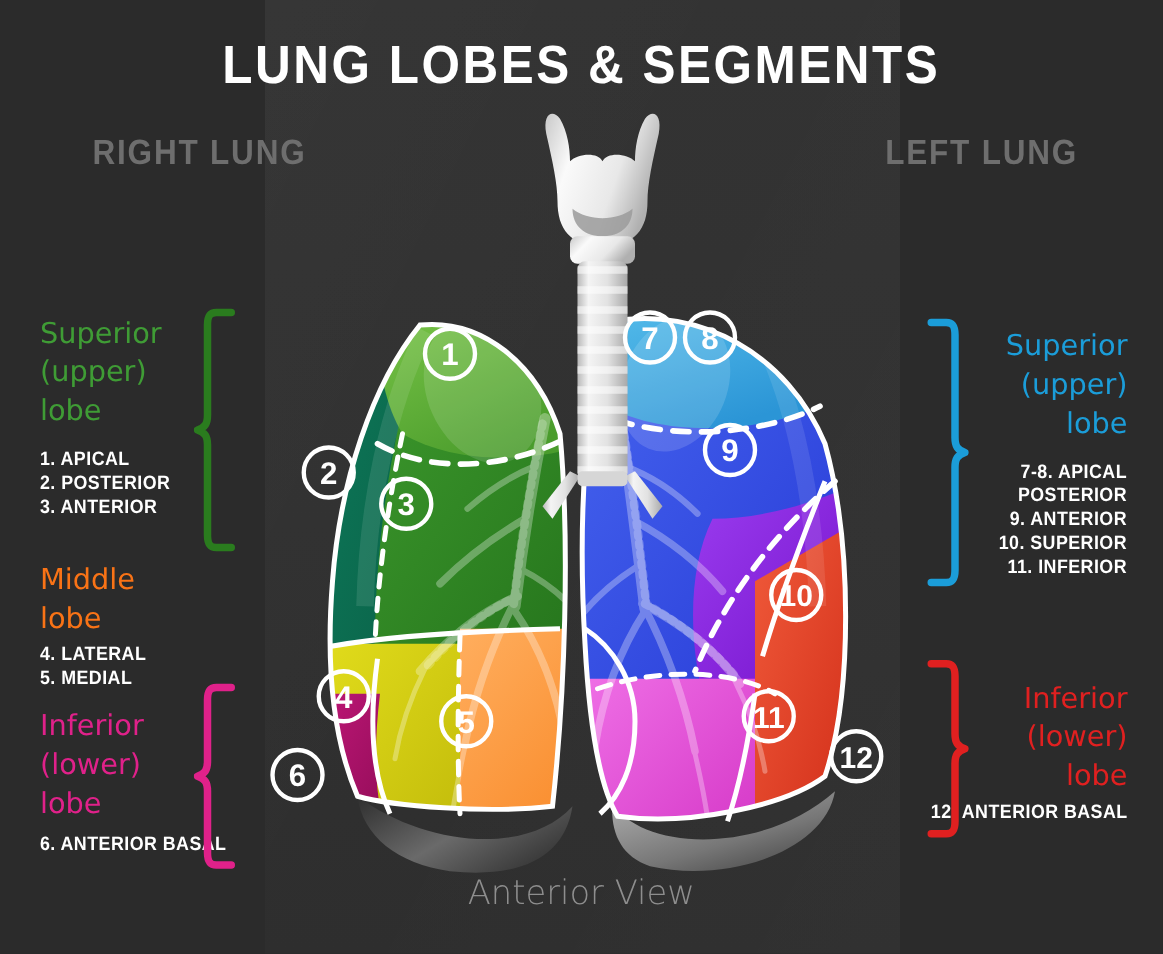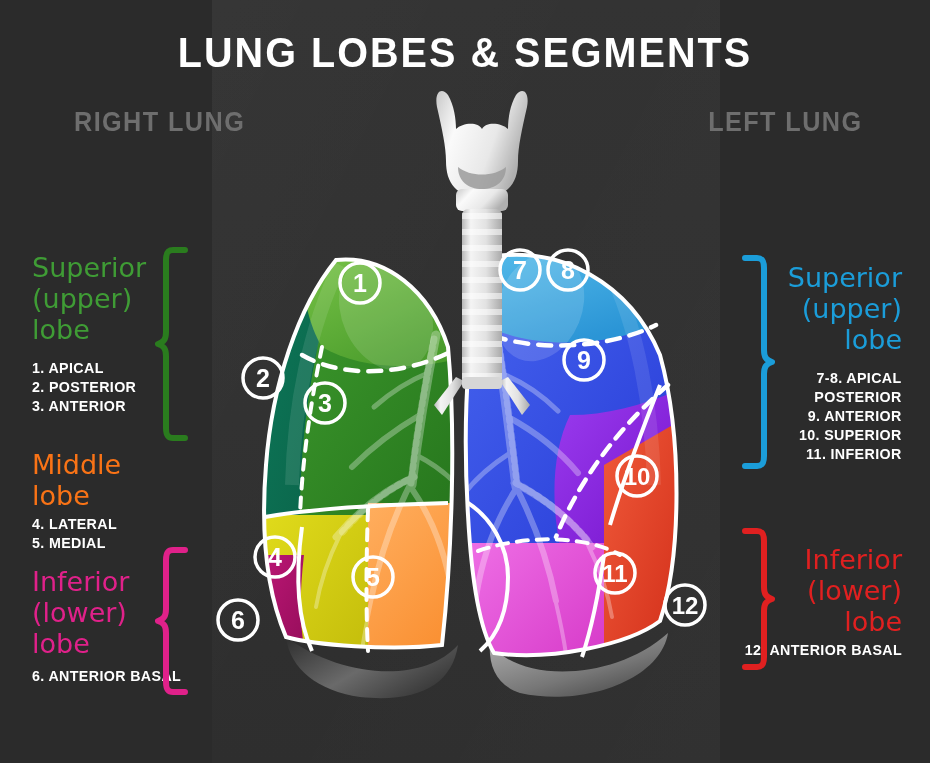--- a/index.html
+++ b/index.html
@@ -32,21 +32,21 @@
   .side-title{
     position:absolute;top:106px;
     color:#6e6e6e;font-weight:bold;font-size:28px;letter-spacing:1.6px;
     font-family:"Liberation Sans Narrow","Liberation Sans",sans-serif;
     transform:scaleX(0.9);
   }
   .side-title.left{left:74px;transform-origin:left center;}
   .side-title.right{right:68px;transform-origin:right center;}
 
   .lobe-head{
-    position:absolute;font-size:27px;line-height:31px;font-weight:400;
+    position:absolute;font-size:23px;line-height:31px;font-weight:400;
     font-family:"DejaVu Sans",sans-serif;
   }
   .lobe-head.right-col{text-align:right;}
   .seg-list{
     position:absolute;color:#ffffff;font-weight:bold;
     font-size:15.5px;line-height:19px;letter-spacing:0.4px;
     font-family:"Liberation Sans Narrow","Liberation Sans",sans-serif;
     transform:scaleX(0.92);
   }
   .seg-list.lcol{transform-origin:left center;}
@@ -381,13 +381,14 @@
         <circle cx="425" cy="488" r="20" fill="none" stroke="#ffffff" stroke-width="3.5"></circle>
         <text class="badge-num" x="425" y="497" font-size="24">11</text>
       </g>
       <g>
         <circle cx="495" cy="520" r="20" fill="none" stroke="#ffffff" stroke-width="3.5"></circle>
         <text class="badge-num" x="495" y="529" font-size="24">12</text>
       </g>
     </g>
   </svg>
 
+  <div class="caption">Anterior View</div>
 </div>
 
 </body></html>

